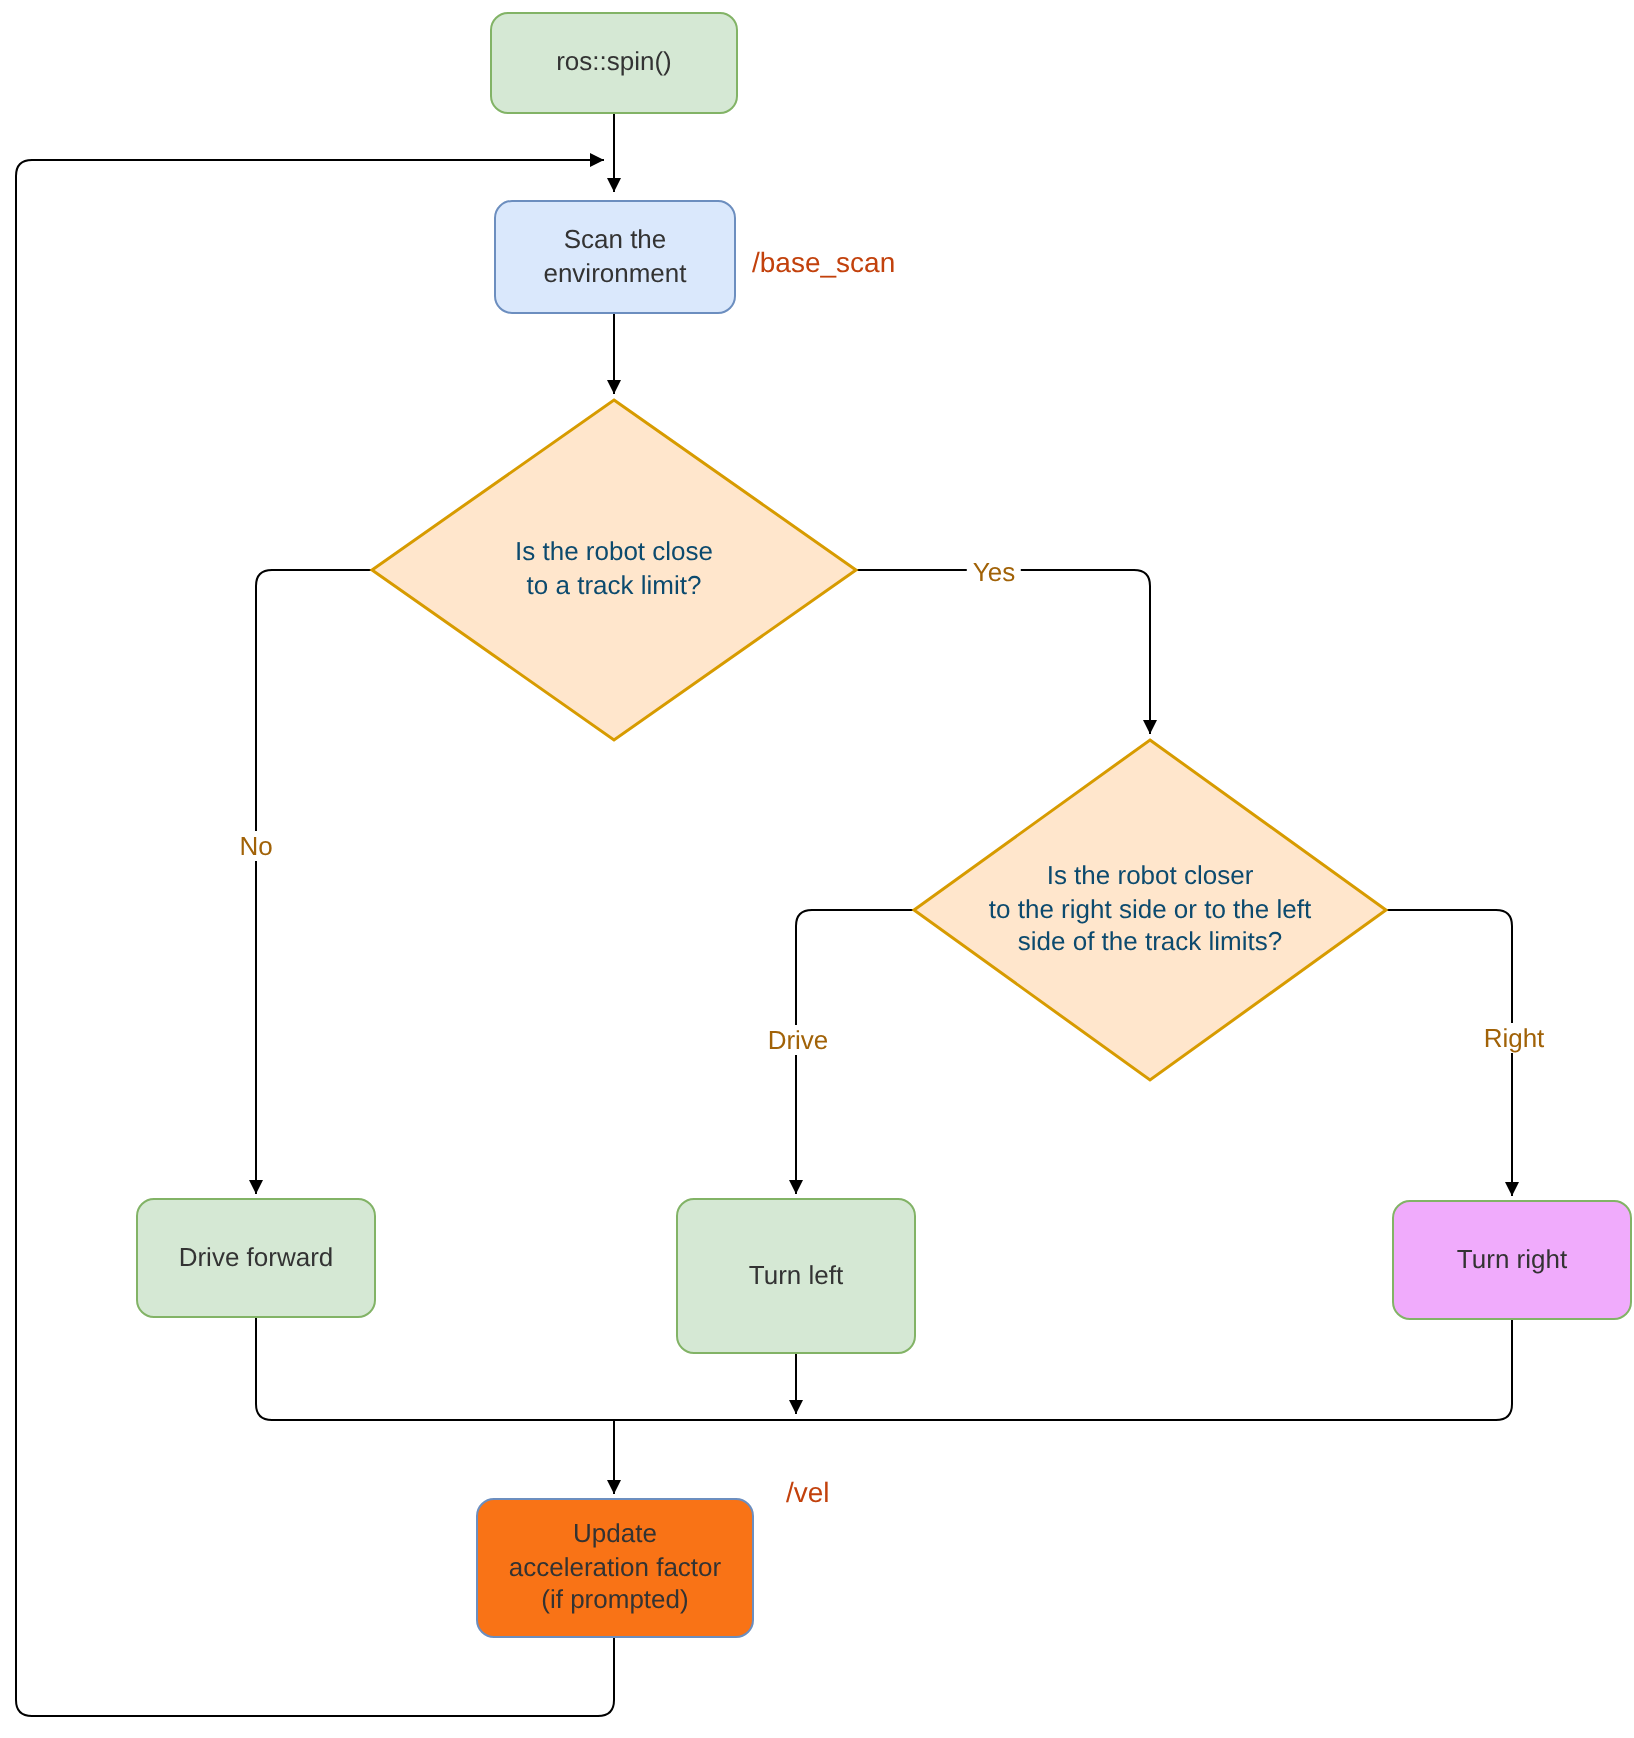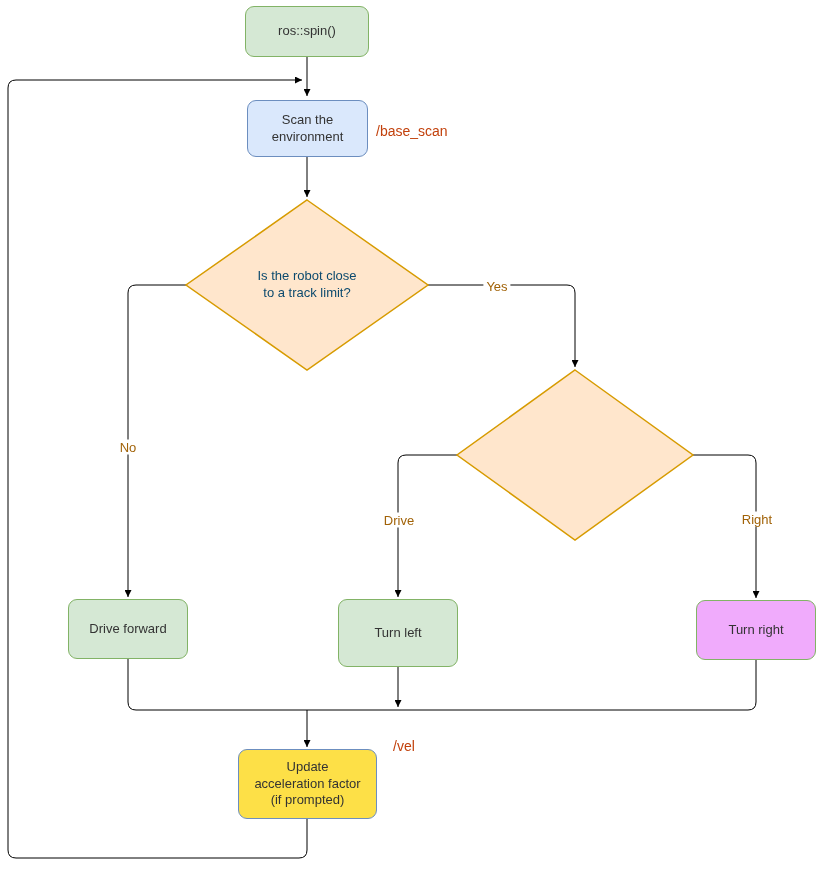--- a/index.html
+++ b/index.html
@@ -37,21 +37,21 @@
     justify-content: center;
     text-align: center;
     font-size: 13px;
     line-height: 1.3;
     color: #333333;
     white-space: pre-line;
   }
   .node-ros-spin      { left: 245px; top: 6px;   width: 124px; height: 51px; }
   .node-scan          { left: 247px; top: 100px; width: 121px; height: 57px; }
   .node-drive-forward { left: 68px;  top: 599px; width: 120px; height: 60px; }
-  .node-turn-left     { left: 338px; top: 599px; width: 120px; height: 68px; }
+  .node-turn-left     { left: 338px; top: 599px; width: 120px; height: 78px; }
   .node-turn-right    { left: 696px; top: 600px; width: 120px; height: 60px; }
   .node-update        { left: 238px; top: 749px; width: 139px; height: 70px; }
 
   .dtext {
     position: absolute;
     display: flex;
     align-items: center;
     justify-content: center;
     text-align: center;
     font-size: 13px;
@@ -65,21 +65,21 @@
   .elabel {
     position: absolute;
     transform: translate(-50%, -50%);
     background: #ffffff;
     padding: 0 3px;
     font-size: 13px;
     color: #a16207;
     white-space: nowrap;
   }
   .elabel-yes   { left: 497px; top: 286px; }
-  .elabel-no    { left: 128px; top: 447px; }
+  .elabel-no    { left: 128px; top: 423px; }
   .elabel-right { left: 399px; top: 520px; }
   .elabel-left  { left: 757px; top: 519px; }
 
   .tlabel {
     position: absolute;
     transform: translateY(-50%);
     font-size: 14px;
     color: #c2410c;
     white-space: nowrap;
   }
@@ -117,26 +117,29 @@
 
   <div class="node node-scan" style="background-color: rgb(218, 232, 252); border-color: rgb(108, 142, 191);">Scan the
 environment</div>
 
   <div class="node node-drive-forward" style="background-color: rgb(213, 232, 212); border-color: rgb(130, 179, 102);">Drive forward</div>
 
   <div class="node node-turn-left" style="background-color: rgb(213, 232, 212); border-color: rgb(130, 179, 102);">Turn left</div>
 
   <div class="node node-turn-right" style="background-color: #f0abfc; border-color: rgb(130, 179, 102);">Turn right</div>
 
-  <div class="node node-update" style="background-color: #fde047; border-color: rgb(108, 142, 191);">Update
+  <div class="node node-update" style="background-color: #f97316; border-color: rgb(108, 142, 191);">Update
 acceleration factor
 (if prompted)</div>
 
   <div class="dtext dtext-1">Is the robot close
 to a track limit?</div>
+  <div class="dtext dtext-2">Is the robot closer
+to the right side or to the left
+side of the track limits?</div>
 
   <div class="elabel elabel-yes">Yes</div>
   <div class="elabel elabel-no">No</div>
   <div class="elabel elabel-right">Drive</div>
   <div class="elabel elabel-left">Right</div>
 
   <div class="tlabel tlabel-base-scan">/base_scan</div>
   <div class="tlabel tlabel-vel">/vel</div>
 
 </div>

